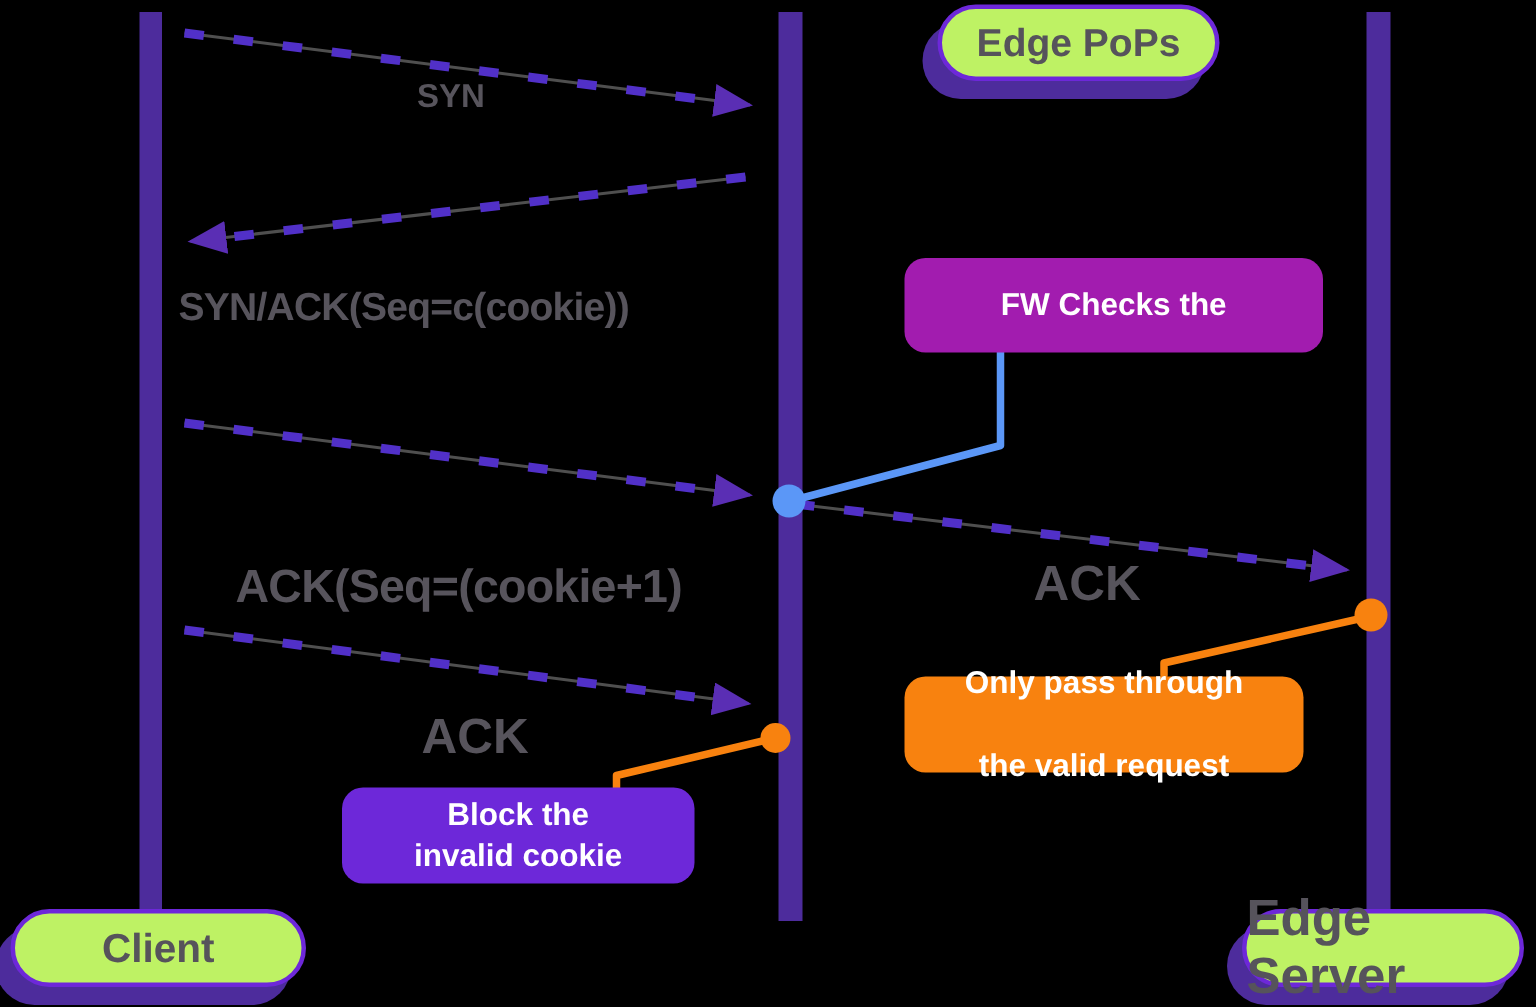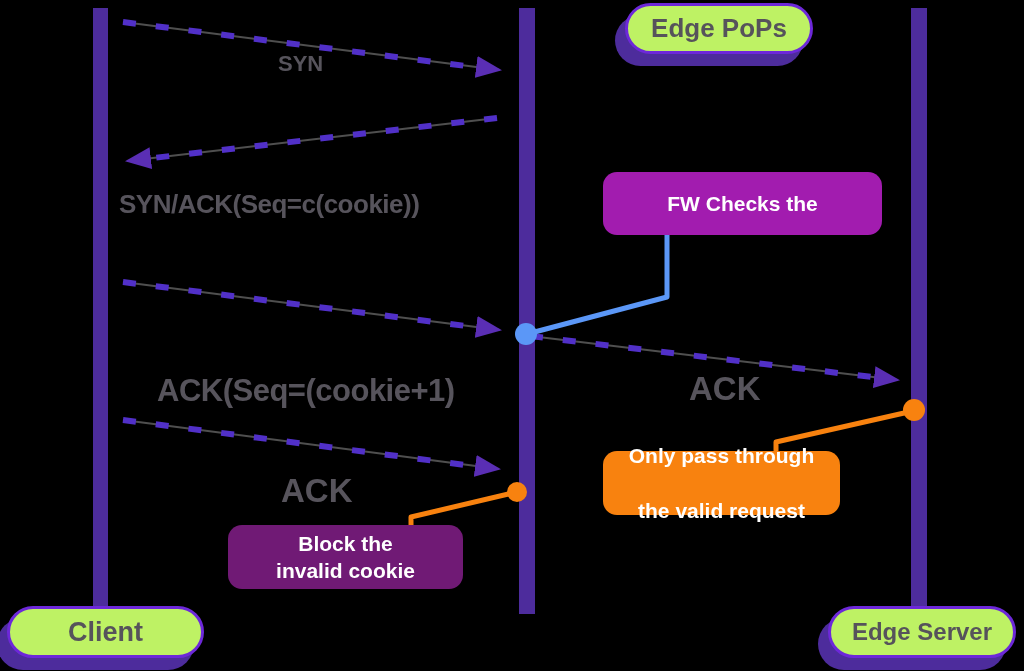--- a/index.html
+++ b/index.html
@@ -24,30 +24,30 @@
   .pill{
     position:absolute;z-index:4;
     background:#bef264;border:3px solid #6d28d9;border-radius:30px;
     box-shadow:-10px 12px 0 0 #4d2c9c;
     display:flex;align-items:center;justify-content:center;
     color:#56535b;font-weight:700;font-size:27px;box-sizing:border-box;
   }
   .pill-edge-pops  {left:625px;top:3px;  width:188px;height:51px;font-size:26px;}
   .pill-client     {left:7px; top:606px;width:197px;height:52px;}
   .pill-fw         {left:435px;top:606px;width:196px;height:52px;}
-  .pill-edge-server{left:828px;top:606px;width:188px;height:52px;font-size:24px;}
+  .pill-edge-server{left:828px;top:606px;width:188px;height:52px;font-size:34px;}
 
   .callout{
     position:absolute;z-index:4;border-radius:14px;box-sizing:border-box;
     display:flex;flex-direction:column;align-items:center;justify-content:center;
     color:#ffffff;font-weight:700;font-size:21px;line-height:27px;text-align:center;
   }
   .callout-blue {left:603px;top:172px;width:279px;height:63px;background:#a21caf;}
-  .callout-pass {left:603px;top:451px;width:237px;height:64px;background:#f8820f;gap:28px;}
-  .callout-block{left:228px;top:525px;width:235px;height:64px;background:#701a75;}
+  .callout-pass {left:603px;top:451px;width:266px;height:64px;background:#f8820f;gap:28px;}
+  .callout-block{left:228px;top:525px;width:235px;height:64px;background:#6d28d9;}
 </style>
 </head>
 <body>
 
 <div id="stage">
 
   <svg id="wires" width="1024" height="671" viewBox="0 0 1024 671">
     <defs>
       <marker id="ah" markerUnits="userSpaceOnUse" markerWidth="27" markerHeight="24" refX="24" refY="11" orient="auto">
         <path d="M0,0 L26,11 L0,22 Z" fill="#5a2eb4"></path>

